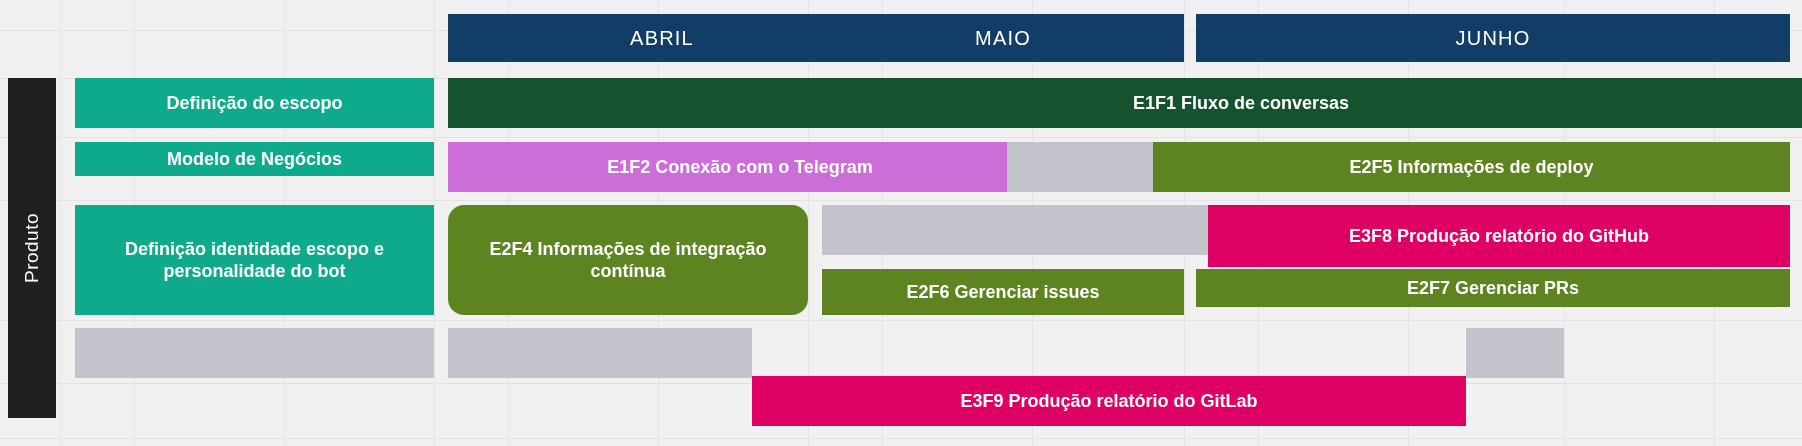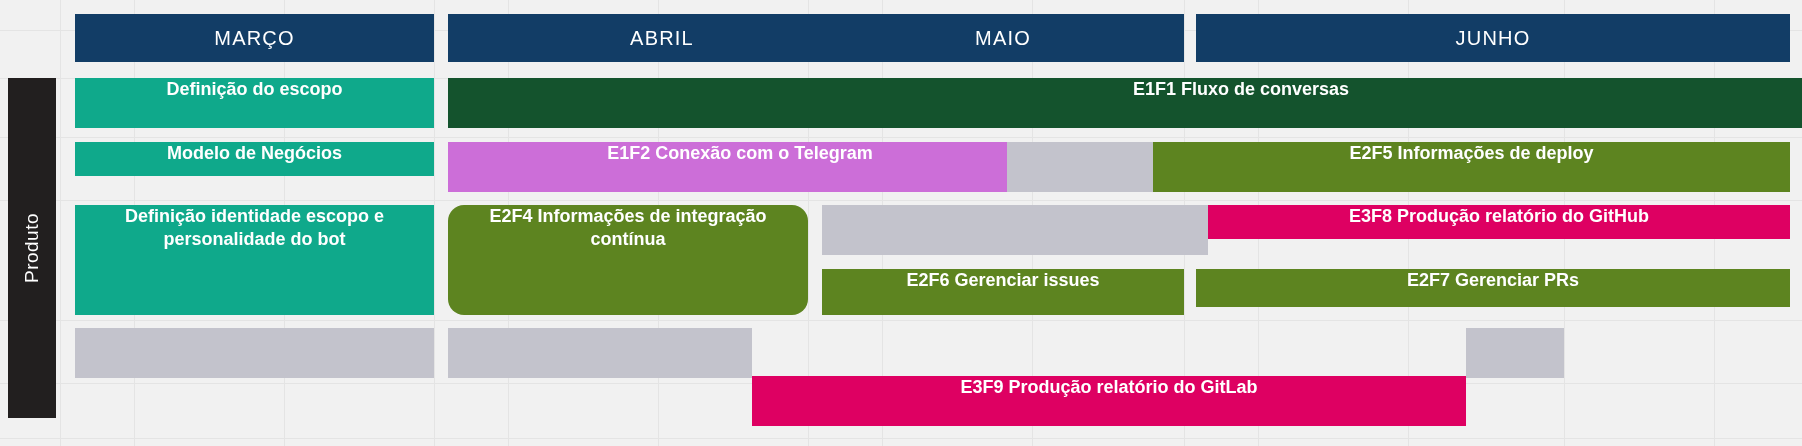--- a/index.html
+++ b/index.html
@@ -62,20 +62,21 @@
     font-size: 20px;
     letter-spacing: 1.2px;
     font-weight: 400;
     font-family: "Liberation Sans", sans-serif;
   }
 
   
   .bar {
     position: absolute;
     display: flex;
+    align-items: center;
     justify-content: center;
     color: #ffffff;
     font-size: 18px;
     font-weight: bold;
     text-align: center;
     line-height: 1.25;
     padding: 0 8px;
     box-sizing: border-box;
     font-family: "Liberation Sans", sans-serif;
   }
@@ -106,23 +107,20 @@
   <div class="gridline-h" style="top:137px"></div>
   <div class="gridline-h" style="top:200px"></div>
   <div class="gridline-h" style="top:320px"></div>
   <div class="gridline-h" style="top:383px"></div>
   <div class="gridline-h" style="top:438px"></div>
 
   <div class="swimlane" style="left:8px; top:78px; width:48px; height:340px;">
     <span class="swimlane-label">Produto</span>
   </div>
 
-  <div class="month" style="left:75px;  top:14px; width:359px; height:48px;">
-    <span>MARÇO</span>
-  </div>
   <div class="month" style="left:448px; top:14px; width:428px; height:48px;">
     <span>ABRIL</span>
   </div>
   <div class="month" style="left:822px; top:14px; width:362px; height:48px;">
     <span>MAIO</span>
   </div>
   <div class="month" style="left:1196px; top:14px; width:594px; height:48px;align-items:center;">
     <span>JUNHO</span>
   </div>
 
@@ -148,21 +146,21 @@
 
   <div class="bar" style="left:75px; top:205px; width:359px; height:110px; background:#0fa98b;">
     <span>Definição identidade escopo e personalidade do bot</span>
   </div>
   <div class="bar" style="left:448px; top:205px; width:360px; height:110px; background:#5d8420;border-radius:16px;">
     <span>E2F4 Informações de integração contínua</span>
   </div>
   <div class="bar empty" style="left:822px; top:205px; width:386px; height:50px; background:#c3c3cc;">
     <span></span>
   </div>
-  <div class="bar" style="left:1208px; top:205px; width:582px; height:34px; background:#de0062;">
+  <div class="bar" style="left:1208px; top:205px; width:582px; height:62px; background:#de0062;">
     <span>E3F8 Produção relatório do GitHub</span>
   </div>
 
   <div class="bar" style="left:822px; top:269px; width:362px; height:46px; background:#5d8420;">
     <span>E2F6 Gerenciar issues</span>
   </div>
   <div class="bar" style="left:1196px; top:269px; width:594px; height:38px; background:#5d8420;">
     <span>E2F7 Gerenciar PRs</span>
   </div>
 

